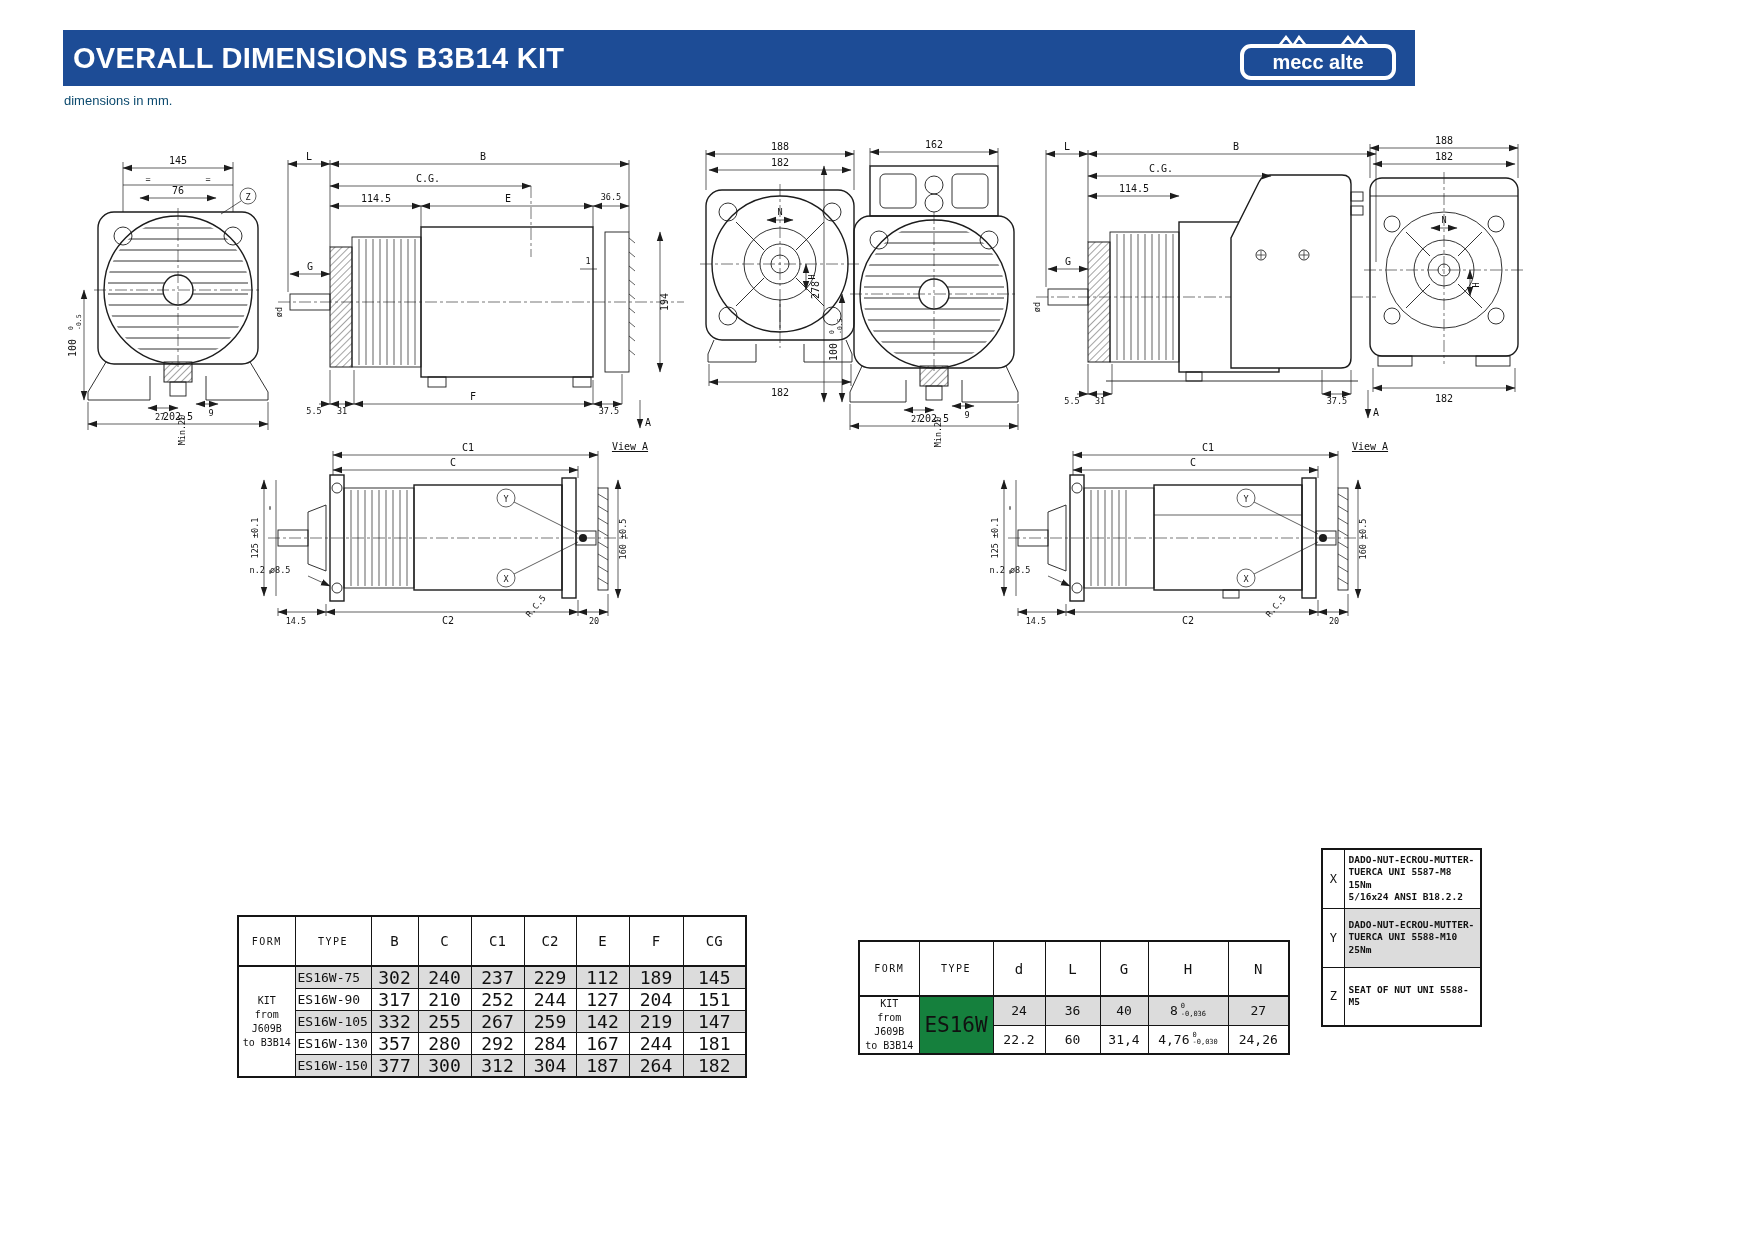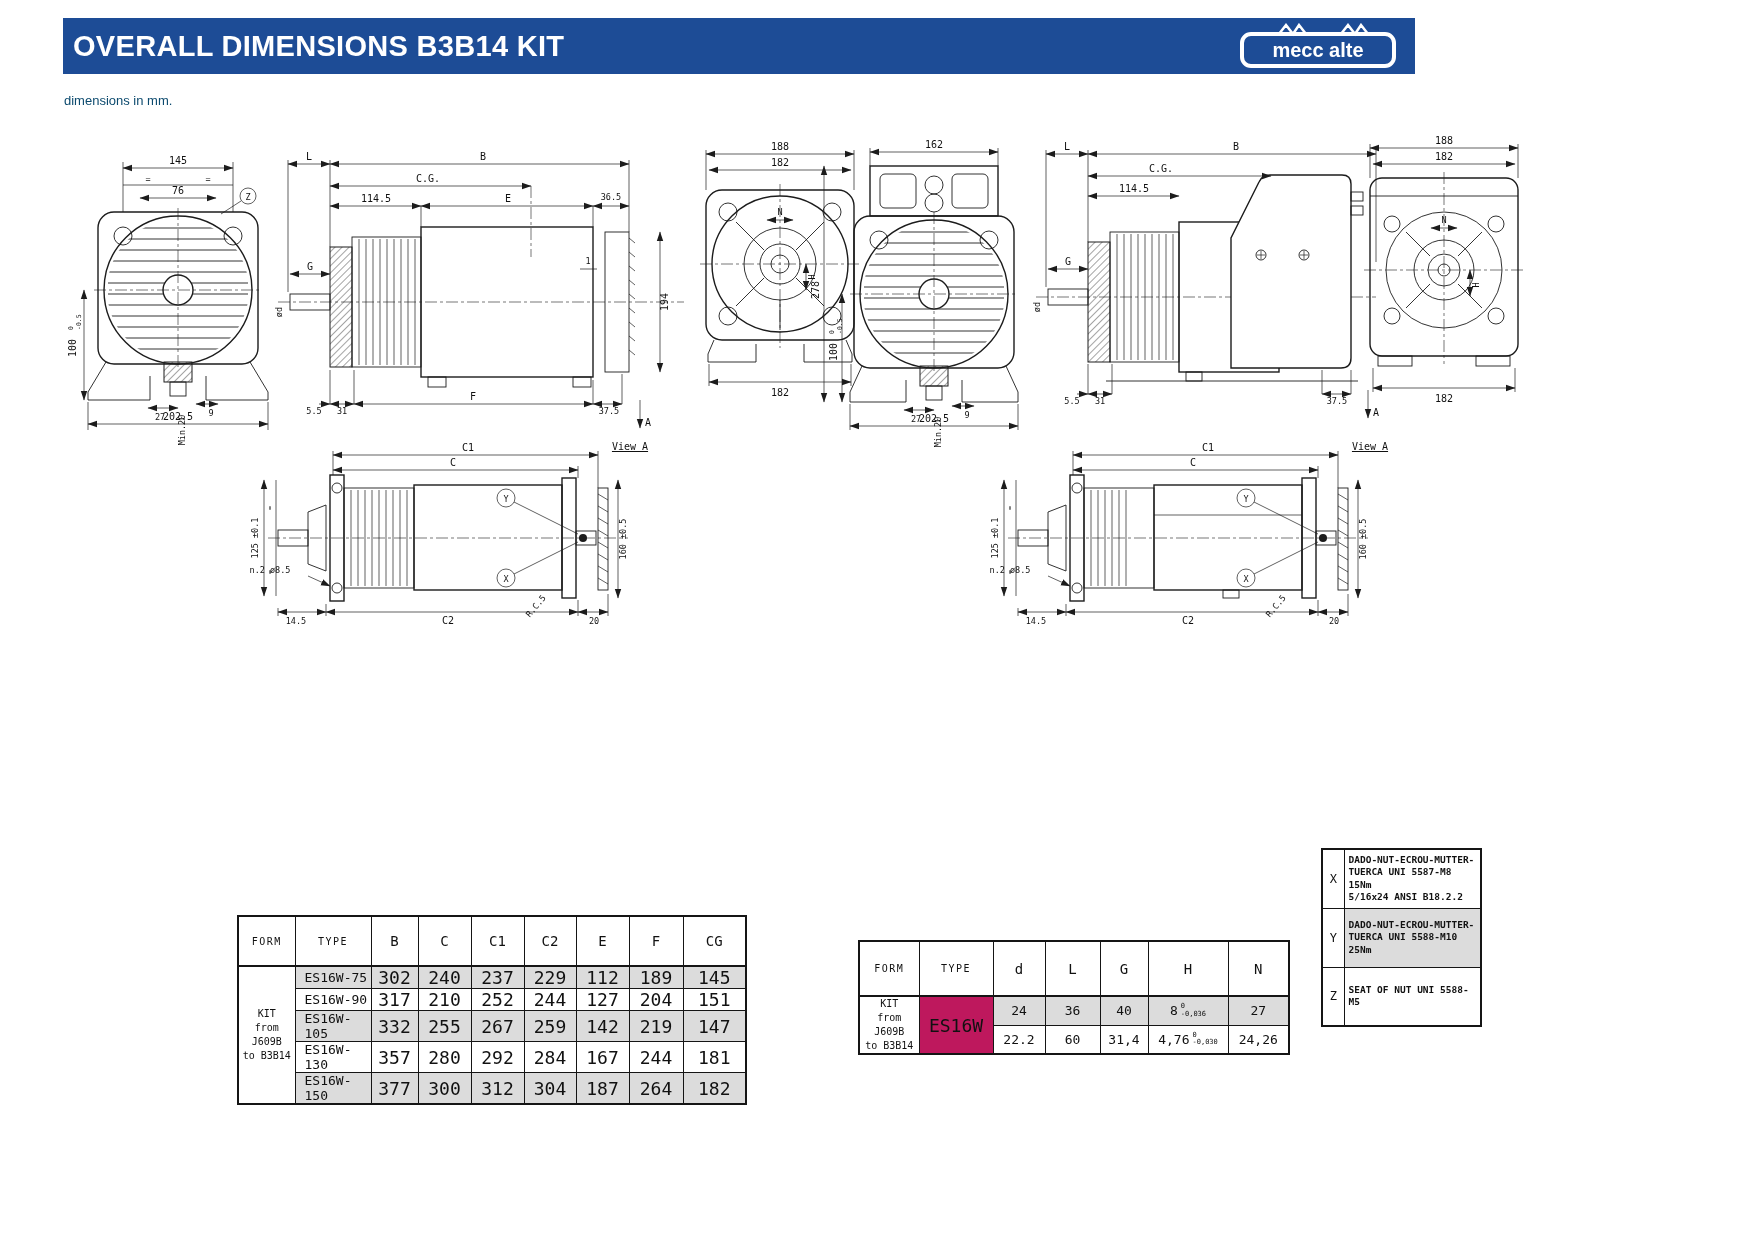--- a/index.html
+++ b/index.html
@@ -1,19 +1,19 @@
 <!DOCTYPE html>
 <html><head>
 <meta charset="utf-8">
 <style>
   *{margin:0;padding:0;box-sizing:border-box}
   html,body{background:#fff}
   body{width:1754px;height:1241px;position:relative;font-family:"Liberation Sans",sans-serif;overflow:hidden}
 
-  .header-bar{position:absolute;left:63px;top:18px;width:1352px;height:56px;background:#1d4c96;display:flex;align-items:center}
+  .header-bar{position:absolute;left:63px;top:30px;width:1352px;height:56px;background:#1d4c96;display:flex;align-items:center}
   .title{color:#fff;font-size:29px;font-weight:bold;padding-left:10px;letter-spacing:.3px}
   .logo{position:absolute;right:10px;top:5px;width:170px;height:48px}
   .subtitle{position:absolute;left:64px;top:93px;font-size:13px;color:#0c4a6e}
 
   .draw{position:absolute;left:0;top:100px}
   .ol{fill:none;stroke:#1c1c1c;stroke-width:1.4}
   .md{fill:none;stroke:#1c1c1c;stroke-width:.9}
   .dm{fill:none;stroke:#1c1c1c;stroke-width:.7}
   .cl{fill:none;stroke:#1c1c1c;stroke-width:.6;stroke-dasharray:12 3 3 3}
   .ht{fill:url(#hat);stroke:#1c1c1c;stroke-width:1}
@@ -26,28 +26,28 @@
   table{border-collapse:collapse;position:absolute;table-layout:fixed;background:#fff}
   th,td{border:1px solid #151515;text-align:center;font-family:"DejaVu Sans Mono",monospace;color:#111;overflow:hidden}
   table{border:2px solid #151515}
   th{font-weight:normal}
   .t1{left:237px;top:915px;width:508px}
   .t1 th{height:50px;font-size:14px}
   .t1 th:nth-child(-n+2){font-size:10px;letter-spacing:1.5px}
   .t1 td{height:19px;font-size:18px}
   .t1 tr.hd{border-bottom:2px solid #151515}
   .t1 .form{font-size:10px;line-height:1.4;background:#fff}
-  .t1 .type{text-align:left;padding-left:9px;font-size:13px}
+  .t1 .type{text-align:left;padding-left:2px;font-size:13px}
   .t2{left:858px;top:940px;width:430px}
   .t2 th{height:55px;font-size:14px}
   .t2 th:nth-child(-n+2){font-size:10px;letter-spacing:1.5px}
   .t2 td{height:29px;font-size:13px}
   .t2 tr.hd{border-bottom:2px solid #151515}
   .t2 .form{font-size:10px;line-height:1.4;background:#fff}
-  .t2 .type{font-size:18px;background:#be185d}
+  .t2 .type{font-size:21px;background:#15803d}
   .sh td{background:#dcdcdc}
   .tolcell{display:flex;align-items:center;justify-content:center;gap:3px}
   .tolstack{display:flex;flex-direction:column;font-size:7px;line-height:1.1;text-align:left}
   .t3{left:1321px;top:848px;width:161px}
   .t3 td{height:59px}
   .t3 .k{width:22px;font-size:12px}
   .t3 .v{text-align:left;padding:3px 2px 3px 4px;font-size:9.5px;font-weight:bold;line-height:1.3}
   .t3 tr.sh td{background:#dcdcdc}
 </style>
 </head>

